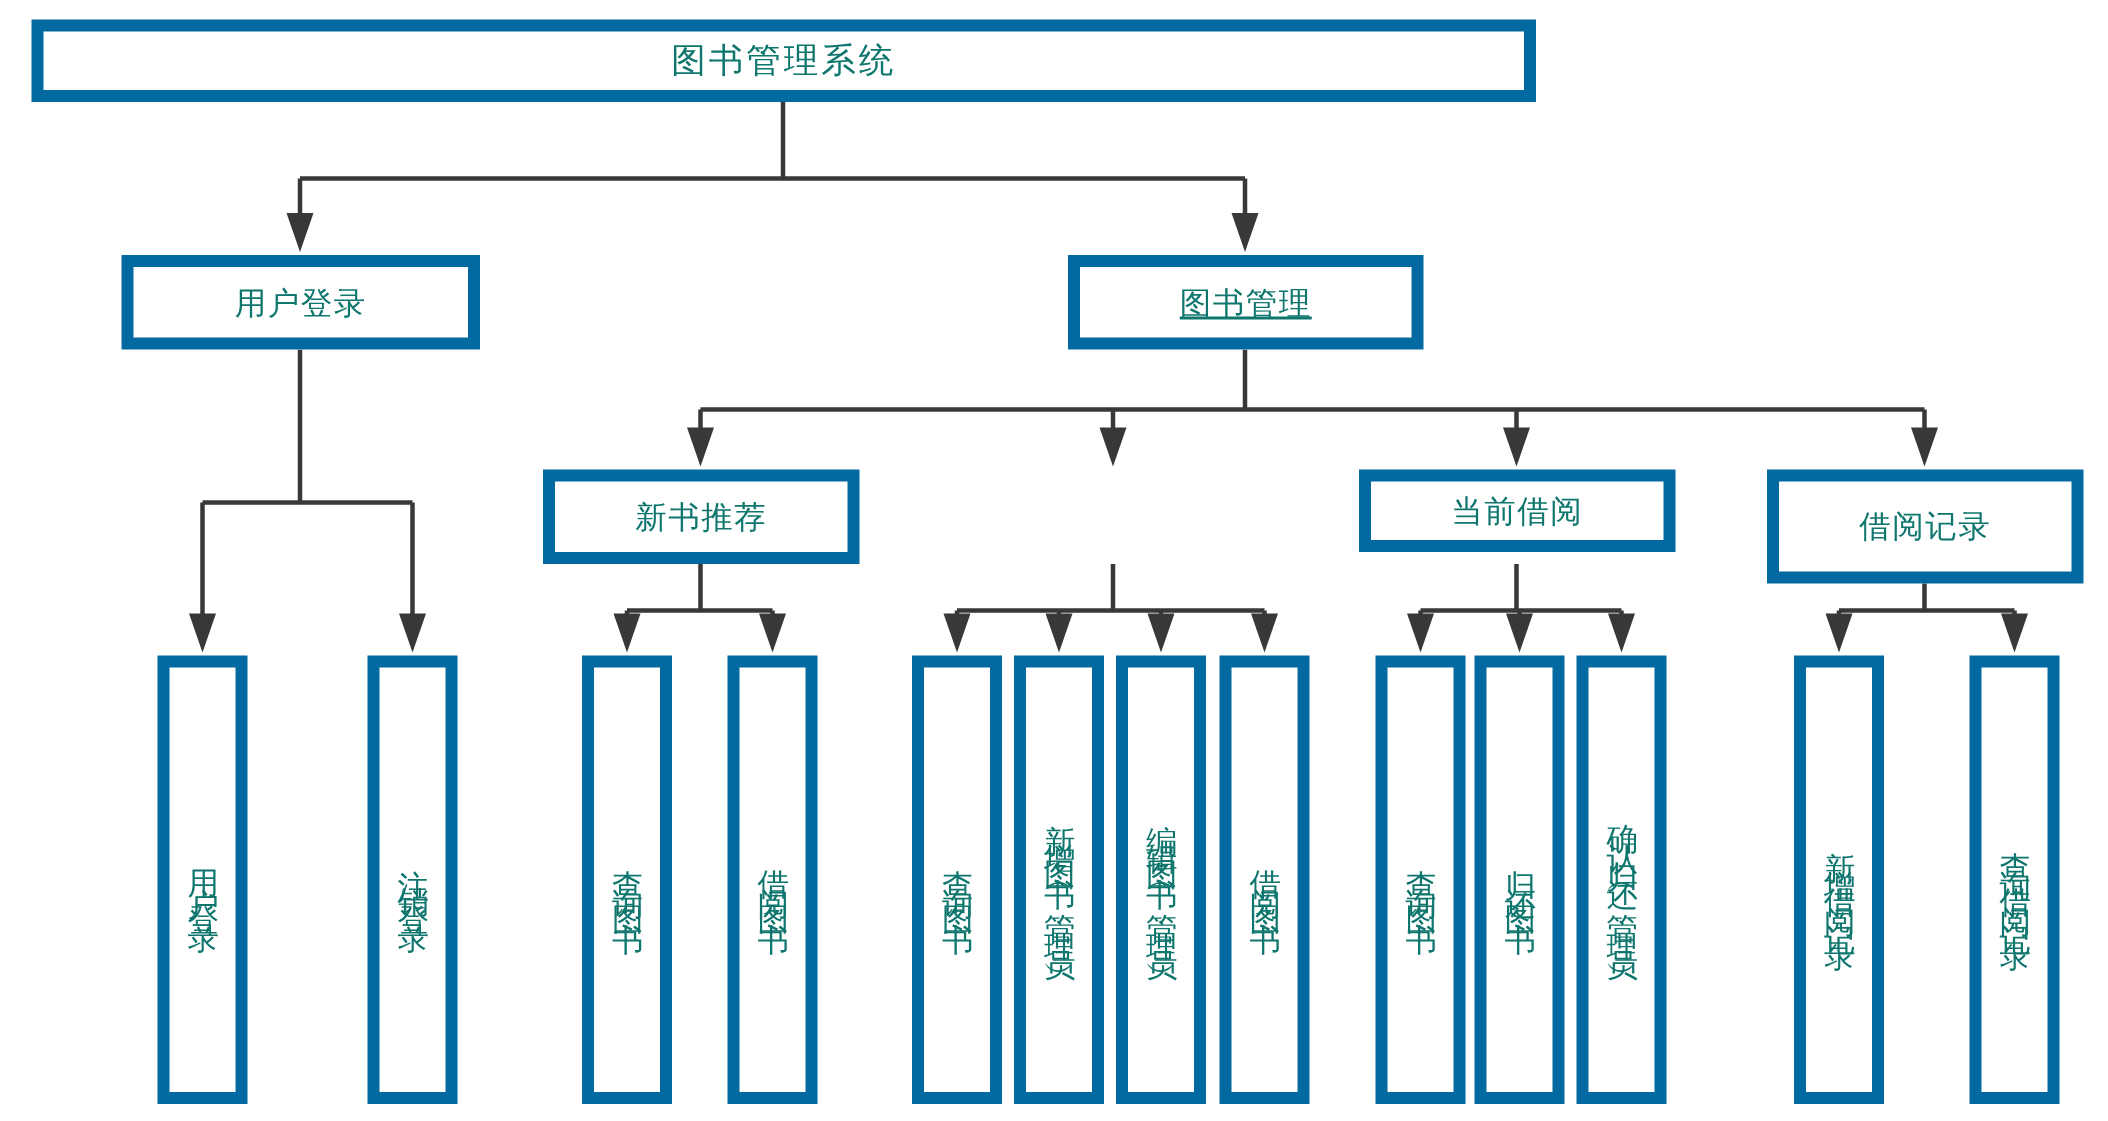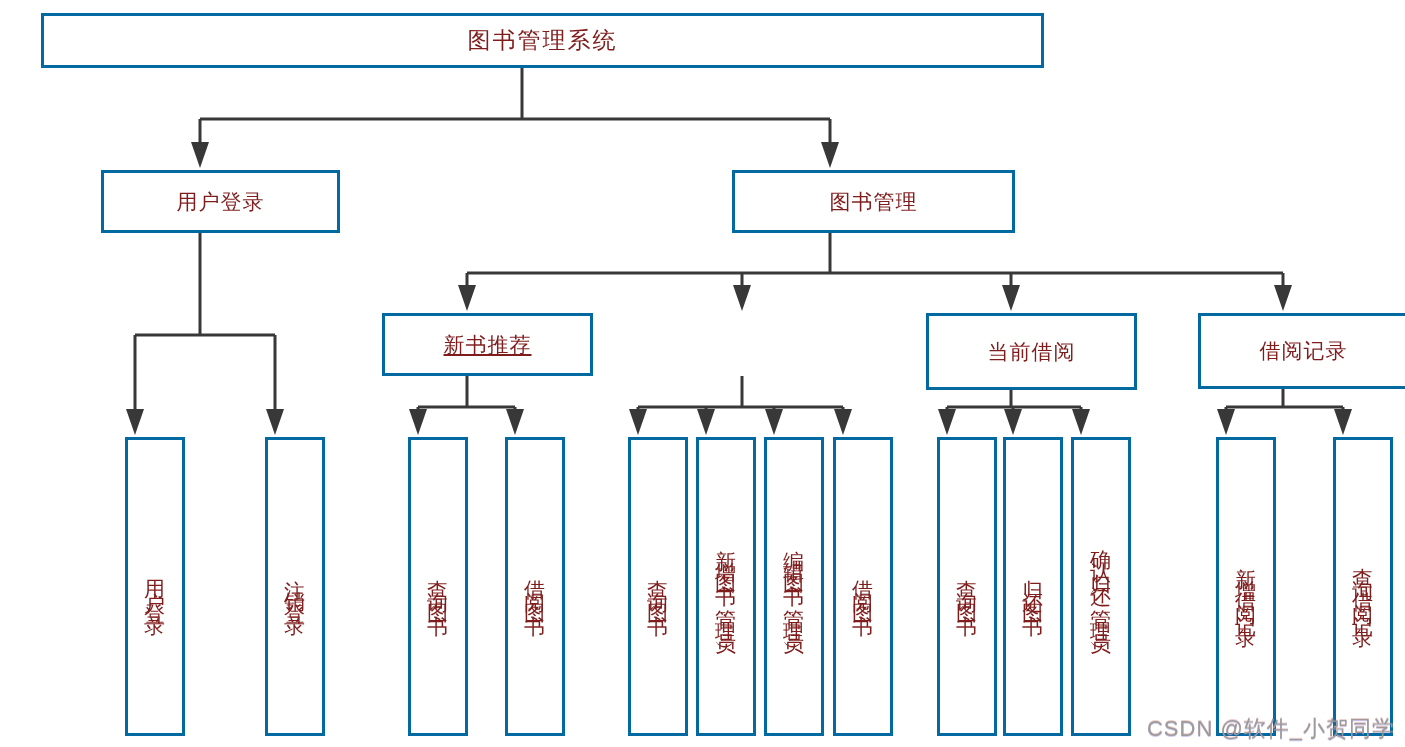--- a/index.html
+++ b/index.html
@@ -19,27 +19,26 @@
     position: absolute;
     left: 0;
     top: 0;
     width: 1405px;
     height: 747px;
     pointer-events: none;
   }
   .node {
     position: absolute;
     box-sizing: border-box;
-    border: 3px solid #0369a1;
+    border: 8px solid #0369a1;
     background: #ffffff;
     display: flex;
     align-items: center;
     justify-content: center;
-    color: #7f1d1d;
-    margin-left: 20px;
+    color: #0f766e;
   }
   .node.h {
     font-size: 21px;
     letter-spacing: 1px;
     white-space: nowrap;
   }
   .node.root {
     font-size: 23px;
     letter-spacing: 2px;
   }
@@ -108,39 +107,38 @@
       <polygon points="1004,409 1022,409 1013,435"></polygon>
       <polygon points="1072,409 1090,409 1081,435"></polygon>
       <polygon points="1217,409 1235,409 1226,435"></polygon>
       <polygon points="1334,409 1352,409 1343,435"></polygon>
     </g>
   </svg>
 
   <div class="node h root" style="left:21px; top:13px; width:1003px; height:55px;">图书管理系统</div>
 
   <div class="node h" style="left:81px; top:170px; width:239px; height:63px;">用户登录</div>
-  <div class="node h" style="left:712px; top:170px; width:283px; height:63px;">图书管理</div>
+  <div class="node h" style="left:712px; top:170px; width:237px; height:63px;text-decoration:underline;">图书管理</div>
 
-  <div class="node h" style="left:362px; top:313px; width:211px; height:63px;text-decoration:underline;">新书推荐</div>
-  <div class="node h" style="left:906px; top:313px; width:211px; height:77px;">当前借阅</div>
+  <div class="node h" style="left:362px; top:313px; width:211px; height:63px;">新书推荐</div>
+  <div class="node h" style="left:906px; top:313px; width:211px; height:55px;">当前借阅</div>
   <div class="node h" style="left:1178px; top:313px; width:211px; height:76px;">借阅记录</div>
 
   <div class="node v" style="left:105px;">用户登录</div>
   <div class="node v" style="left:245px;">注销登录</div>
 
   <div class="node v" style="left:388px;">查询图书</div>
   <div class="node v" style="left:485px;">借阅图书</div>
 
   <div class="node v" style="left:608px;">查询图书</div>
   <div class="node v" style="left:676px;">新增图书（管理员）</div>
   <div class="node v" style="left:744px;">编辑图书（管理员）</div>
   <div class="node v" style="left:813px;">借阅图书</div>
 
   <div class="node v" style="left:917px;">查询图书</div>
   <div class="node v" style="left:983px;">归还图书</div>
   <div class="node v" style="left:1051px;">确认归还（管理员）</div>
 
   <div class="node v" style="left:1196px;">新增借阅记录</div>
   <div class="node v" style="left:1313px;">查询借阅记录</div>
 
-  <div class="watermark">CSDN @软件_小贺同学</div>
 
 </div>
 
 </body></html>

